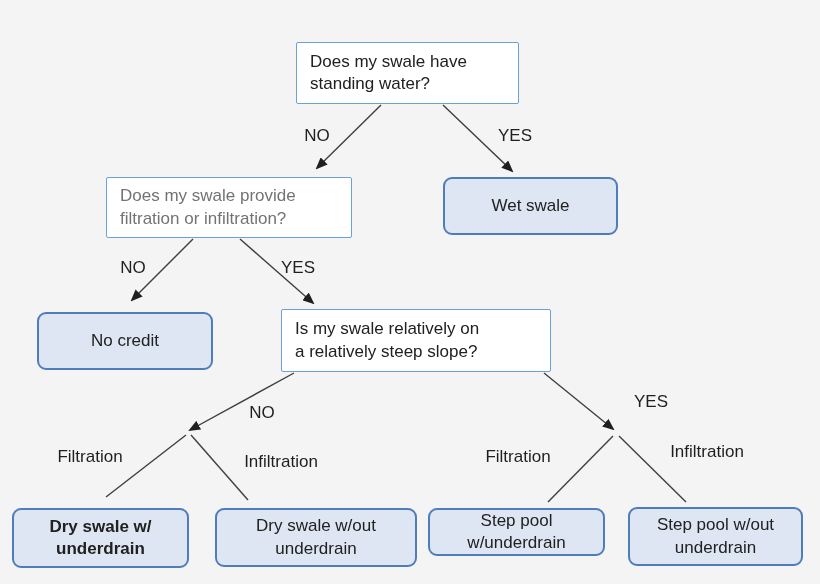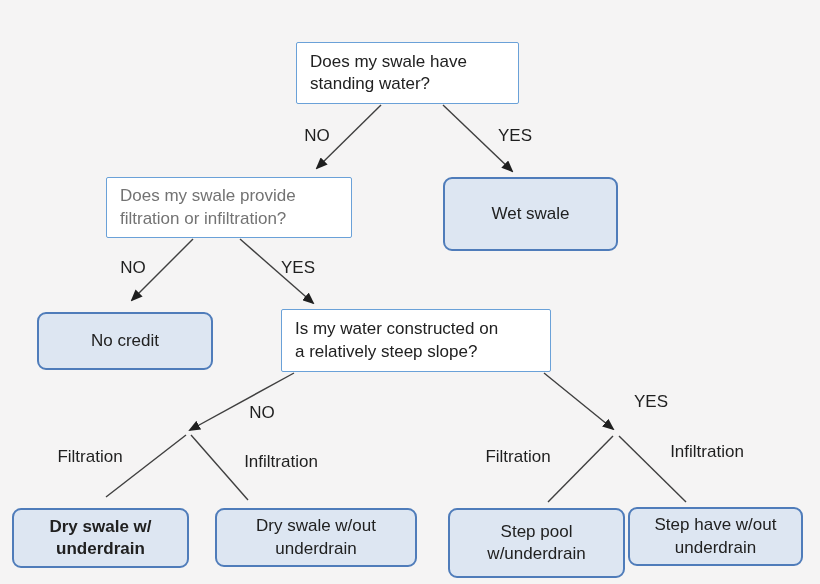--- a/index.html
+++ b/index.html
@@ -76,31 +76,31 @@
         <line x1="191" y1="435" x2="248" y2="500" stroke="#3f3f3f" stroke-width="1.4"></line>
         <line x1="613" y1="436" x2="548" y2="502" stroke="#3f3f3f" stroke-width="1.4"></line>
         <line x1="619" y1="436" x2="686" y2="502" stroke="#3f3f3f" stroke-width="1.4"></line>
       </g>
   </svg>
   <div id="node-layer">
       <div class="node question" style="left: 296px; top: 42px; width: 223px; height: 62px; background: rgb(255, 255, 255); border-color: rgb(106, 161, 216); color: rgb(33, 33, 33);">Does my swale have
 standing water?</div>
       <div class="node question" style="left: 106px; top: 177px; width: 246px; height: 61px; background: rgb(255, 255, 255); border-color: rgb(106, 161, 216); color: #737373;">Does my swale provide
 filtration or infiltration?</div>
-      <div class="node result" style="left: 443px; top: 177px; width: 175px; height: 74px; background: rgb(221, 230, 242); border-color: rgb(79, 124, 186); color: rgb(33, 33, 33);">Wet swale</div>
+      <div class="node result" style="left: 443px; top: 177px; width: 175px; height: 58px; background: rgb(221, 230, 242); border-color: rgb(79, 124, 186); color: rgb(33, 33, 33);">Wet swale</div>
       <div class="node result" style="left: 37px; top: 312px; width: 176px; height: 58px; background: rgb(221, 230, 242); border-color: rgb(79, 124, 186); color: rgb(33, 33, 33);">No credit</div>
-      <div class="node question" style="left: 281px; top: 309px; width: 270px; height: 63px; background: rgb(255, 255, 255); border-color: rgb(106, 161, 216); color: rgb(33, 33, 33);">Is my water constructed on
+      <div class="node question" style="left: 281px; top: 309px; width: 270px; height: 63px; background: rgb(255, 255, 255); border-color: rgb(106, 161, 216); color: rgb(33, 33, 33);">Is my swale relatively on
 a relatively steep slope?</div>
       <div class="node result" style="left: 12px; top: 508px; width: 177px; height: 60px; background: rgb(221, 230, 242); border-color: rgb(79, 124, 186); color: rgb(33, 33, 33); font-weight: bold;">Dry swale w/
 underdrain</div>
       <div class="node result" style="left: 215px; top: 508px; width: 202px; height: 59px; background: rgb(221, 230, 242); border-color: rgb(79, 124, 186); color: rgb(33, 33, 33);">Dry swale w/out
 underdrain</div>
-      <div class="node result" style="left: 448px; top: 508px; width: 177px; height: 70px; background: rgb(221, 230, 242); border-color: rgb(79, 124, 186); color: rgb(33, 33, 33);">Step pool
+      <div class="node result" style="left: 428px; top: 508px; width: 177px; height: 48px; background: rgb(221, 230, 242); border-color: rgb(79, 124, 186); color: rgb(33, 33, 33);">Step pool
 w/underdrain</div>
-      <div class="node result" style="left: 628px; top: 507px; width: 175px; height: 59px; background: rgb(221, 230, 242); border-color: rgb(79, 124, 186); color: rgb(33, 33, 33);">Step have w/out
+      <div class="node result" style="left: 628px; top: 507px; width: 175px; height: 59px; background: rgb(221, 230, 242); border-color: rgb(79, 124, 186); color: rgb(33, 33, 33);">Step pool w/out
 underdrain</div>
     </div>
   <div id="label-layer">
       <div class="edge-label" style="left: 317px; top: 136px;">NO</div>
       <div class="edge-label" style="left: 515px; top: 136px;">YES</div>
       <div class="edge-label" style="left: 133px; top: 268px;">NO</div>
       <div class="edge-label" style="left: 298px; top: 268px;">YES</div>
       <div class="edge-label" style="left: 262px; top: 413px;">NO</div>
       <div class="edge-label" style="left: 651px; top: 402px;">YES</div>
       <div class="edge-label" style="left: 90px; top: 457px;">Filtration</div>

